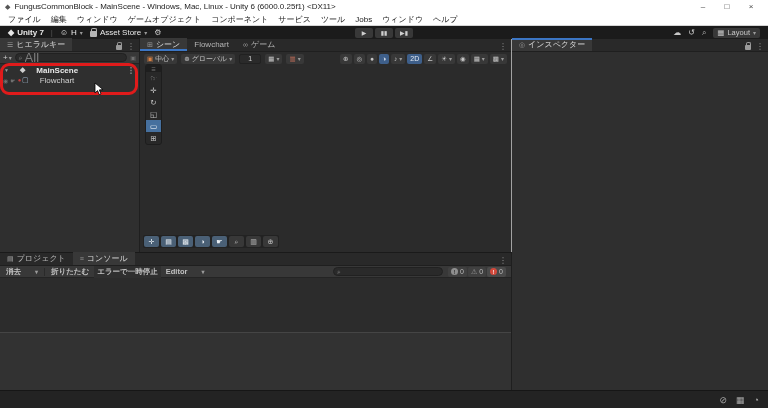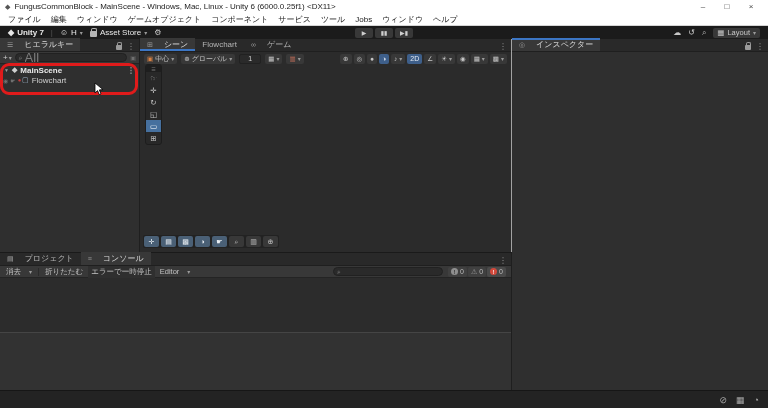--- a/index.html
+++ b/index.html
@@ -26,39 +26,39 @@
   .bag { width:7px; height:6px; background:#b5b5b5; border-radius:1px; position:relative; margin-top:2px; }
   .bag::before { content:""; position:absolute; top:-3px; left:1px; width:4px; height:3px; border:1px solid #b5b5b5; border-bottom:none; border-radius:2px 2px 0 0; }
   .play-group { position:absolute; left:50%; transform:translateX(-50%); display:flex; gap:2px; }
   .play-btn { background:#383838; border-radius:2px; width:18px; height:10px; display:flex; align-items:center; justify-content:center; font-size:6px; color:#cfcfcf; }
   .layout-btn { background:#383838; border-radius:2px; height:10px; display:flex; align-items:center; gap:3px; padding:0 4px; font-size:7.5px; }
 
   
   .main { display:grid; grid-template-columns:140px 372px 1fr; grid-template-rows:213px 1fr; height:351px; }
 
   .tabstrip { height:13px; background:#292929; display:flex; align-items:flex-end; font-size:8px; border-bottom:1px solid #1f1f1f; position:relative; }
-  .tab { height:13px; display:flex; align-items:center; gap:11px; padding:2px 7px; color:#b5b5b5; }
+  .tab { height:13px; display:flex; align-items:center; gap:3px; padding:2px 7px; color:#b5b5b5; }
   .tab.active { background:#383838; color:#dedede; }
   .tab.focus-bottom { box-shadow:inset 0 -2px 0 #3C76C4; }
   .tab.focus-top { box-shadow:inset 0 2px 0 #3C76C4; }
   .strip-icons { margin-left:auto; display:flex; align-items:center; gap:5px; padding-right:4px; color:#9a9a9a; }
   .lock { width:6px; height:5px; background:#9a9a9a; border-radius:1px; position:relative; margin-top:2px; }
   .lock::before { content:""; position:absolute; top:-3px; left:1px; width:3px; height:3px; border:1px solid #9a9a9a; border-bottom:none; border-radius:2px 2px 0 0; }
   .dots { font-size:8px; color:#9a9a9a; }
   .tab-ico { font-size:7px; color:#999; }
 
   
   .hierarchy { grid-column:1; grid-row:1; display:flex; flex-direction:column; border-right:1px solid #1f1f1f; background:#2f2f2f; }
   .h-toolbar { height:12px; background:#383838; border-bottom:1px solid #242424; display:flex; align-items:center; padding:0 3px; gap:3px; font-size:8px; }
   .add-btn { display:flex; align-items:center; gap:1px; color:#cfcfcf; }
   .searchbox { flex:1; height:9px; background:#2a2a2a; border:1px solid #212121; border-radius:5px; display:flex; align-items:center; padding:0 3px; gap:2px; color:#8a8a8a; font-size:7px; }
   .searchbox input { background:transparent; border:none; outline:none; color:#cfcfcf; font-size:13px; width:100%; font-family:inherit; }
   .searchbox input::placeholder { color:#7d7d7d; }
   .h-tree { flex:1; font-size:8px; padding-top:1px; }
-  .h-row { height:10px; display:flex; align-items:center; gap:3px; padding-left:4px; color:#cfcfcf; }
+  .h-row { height:10px; display:flex; align-items:center; gap:11px; padding-left:4px; color:#cfcfcf; }
   .h-row .tri { font-size:5px; color:#9a9a9a; }
   .h-row.root { font-weight:bold; color:#e9e9e9; }
   .h-row.child { padding-left:22px; }
   .h-row .obj-ico { color:#9fb2c8; font-size:7px; }
   .h-row .scene-ico { color:#cfcfcf; font-size:7px; }
   .h-row .row-dots { margin-left:auto; padding-right:4px; }
   .gutter { position:absolute; left:3px; display:flex; gap:2px; align-items:center; }
   .dim { color:#6f6f6f; font-size:6px; }
   .reddot { color:#c33b3b; font-size:6px; }
 
@@ -76,21 +76,21 @@
   .tools-overlay .handle { height:7px; background:#1e1e1e; color:#777; font-size:5px; display:flex; align-items:center; justify-content:center; }
   .tool-btn { height:12px; display:flex; align-items:center; justify-content:center; font-size:7.5px; color:#c2c2c2; }
   .tool-btn.sel { background:#46709E; color:#fff; }
   .nav-overlay { position:absolute; left:3px; bottom:4px; display:flex; gap:2px; background:#222; padding:1px; border-radius:2px; }
   .nav-btn { width:15px; height:11px; background:#383838; border-radius:2px; display:flex; align-items:center; justify-content:center; font-size:7px; color:#c6c6c6; }
   .nav-btn.lit { background:#4A6076; color:#e8edf2; }
 
   
   .bottompane { grid-column:1 / span 2; grid-row:2; display:flex; flex-direction:column; border-right:1px solid #1f1f1f; background:#a3a3a3; border-top:1px solid #1a1a1a; }
   .c-toolbar { height:12px; background:#383838; border-bottom:1px solid #242424; display:flex; align-items:center; font-size:7.5px; gap:2px; padding:0 3px; color:#c2c2c2; }
-  .c-btn { display:flex; align-items:center; gap:8px; padding:0 3px; height:27px; border-radius:2px; }
+  .c-btn { display:flex; align-items:center; gap:14px; padding:0 3px; height:27px; border-radius:2px;font-weight:bold; }
   .c-btn.boxed { background:#2f2f2f; }
   .c-sep { width:1px; height:8px; background:#2a2a2a; margin:0 1px; }
   .c-search { margin-left:auto; width:110px; height:9px; background:#2a2a2a; border:1px solid #212121; border-radius:5px; display:flex; align-items:center; padding:0 3px; gap:2px; color:#8a8a8a; font-size:7px; }
   .c-search input { background:transparent; border:none; outline:none; color:#cfcfcf; font-size:7px; width:100%; font-family:inherit; }
   .badges { display:flex; gap:1px; margin-left:3px; padding-right:2px; }
   .badge { display:flex; align-items:center; gap:2px; background:#404040; border-radius:2px; padding:0 3px; height:10px; font-size:7px; color:#bdbdbd; }
   .badge .b-ico { width:7px; height:7px; border-radius:50%; background:#8f8f8f; color:#2b2b2b; font-size:5px; font-weight:bold; display:flex; align-items:center; justify-content:center; }
   .badge .b-warn { color:#9f9f9f; font-size:7px; }
   .badge.err { background:#4a4a4a; }
   .badge.err .b-ico { background:#D3493C; color:#fff; }

